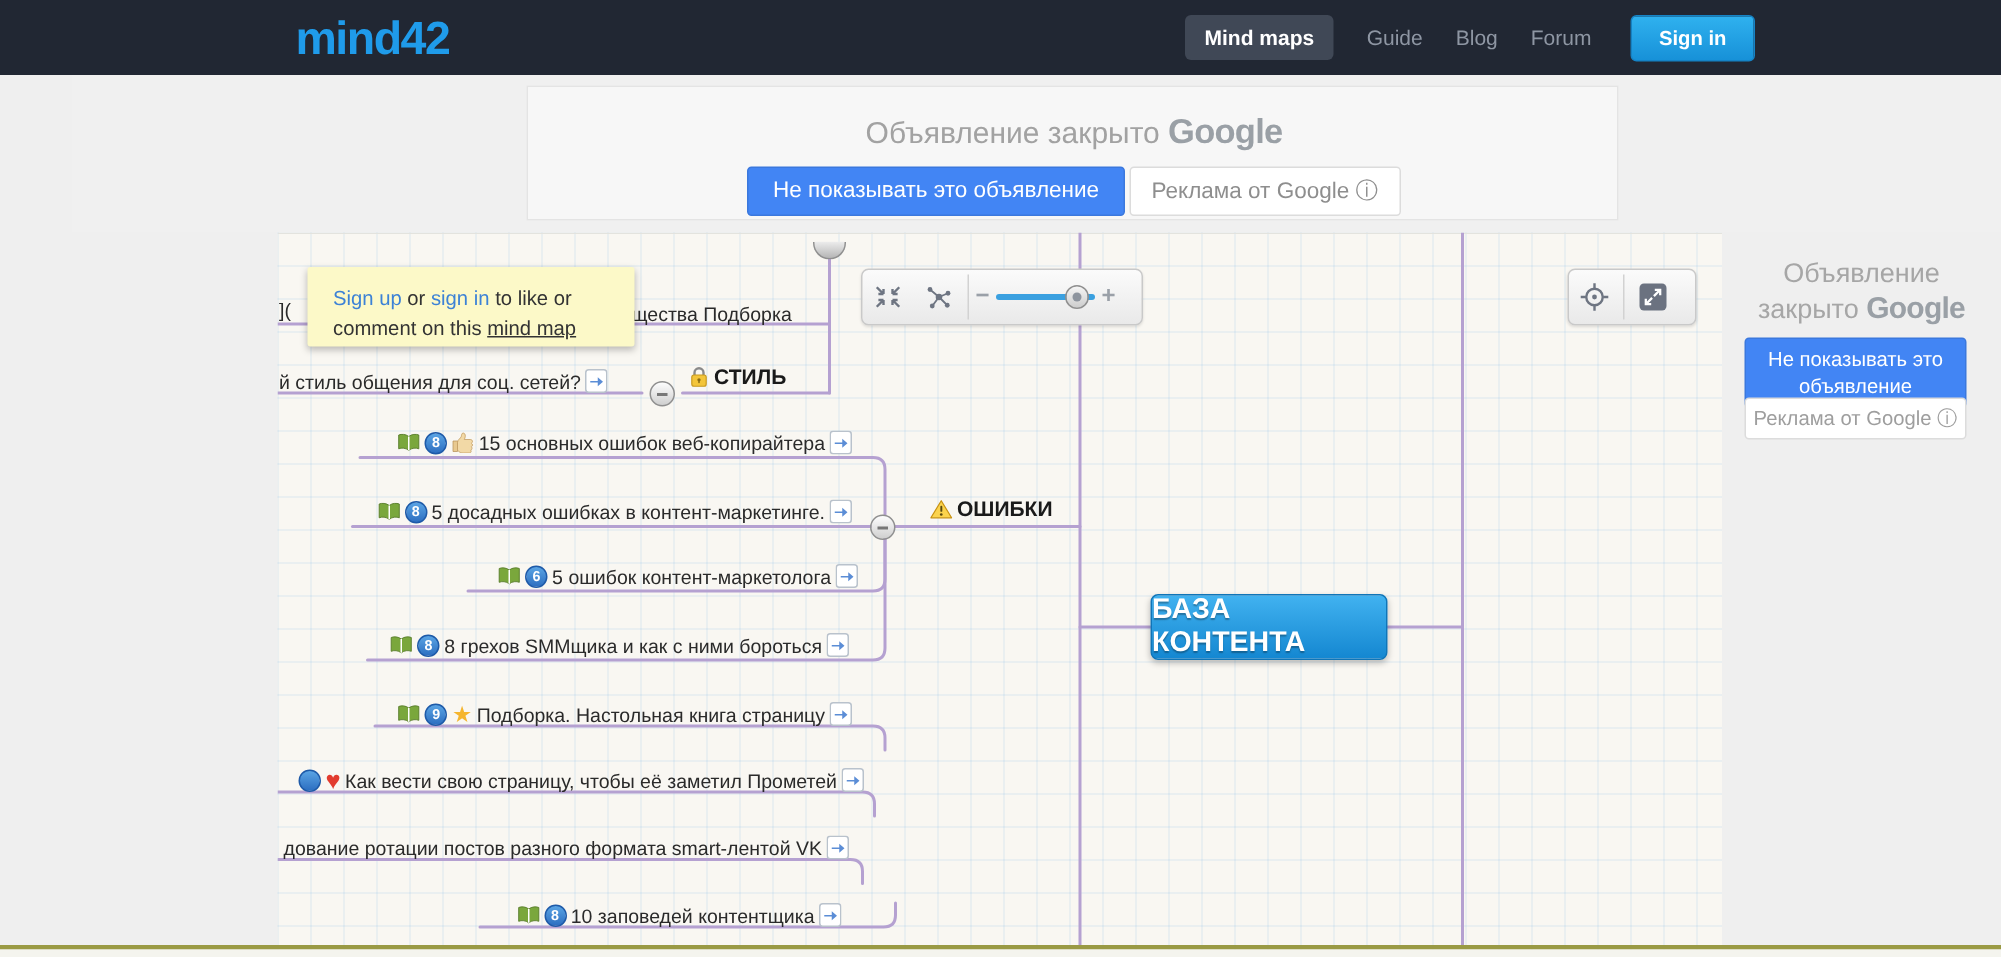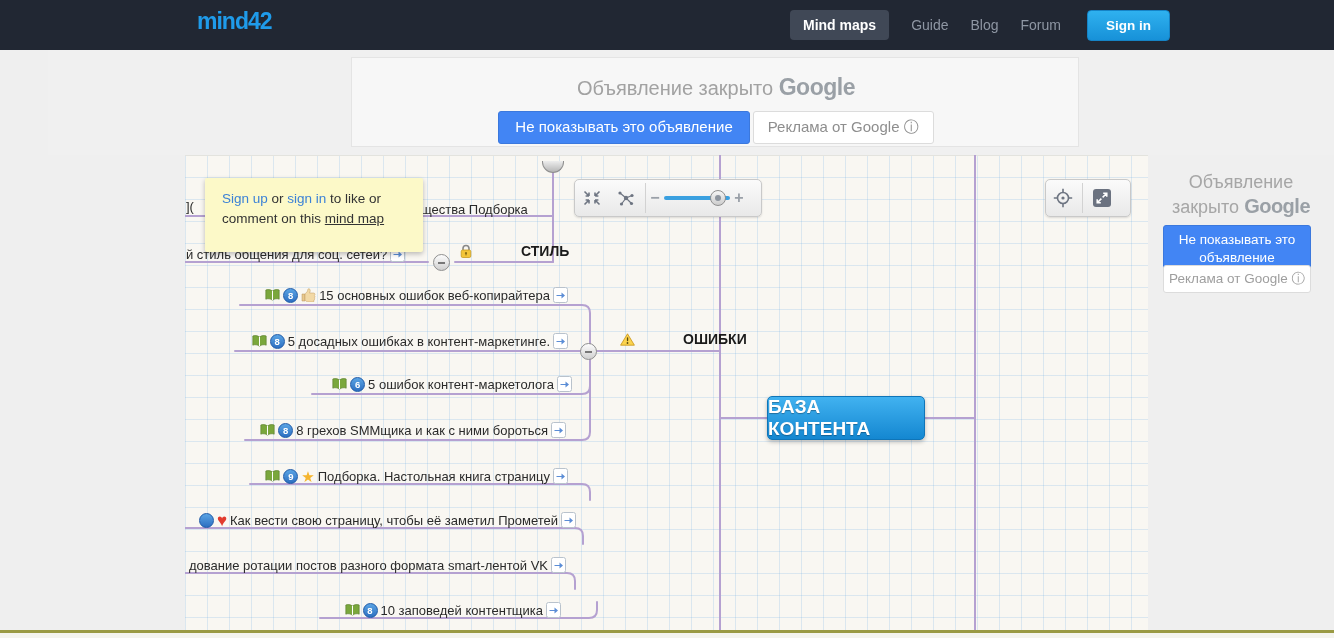--- a/index.html
+++ b/index.html
@@ -2,21 +2,21 @@
 <html><head>
 <meta charset="utf-8">
 <style>
   * { margin:0; padding:0; box-sizing:border-box; }
   html,body { width:1334px; height:638px; overflow:hidden; }
   body { font-family:"Liberation Sans", sans-serif; background:#efefef; }
   .page { position:relative; width:1334px; height:638px; background:#efefef; overflow:hidden; }
 
   
   .nav { position:absolute; left:0; top:0; width:1334px; height:50px; background:#212733; display:flex; align-items:center; }
-  .logo { position:absolute; left:197px; top:8px; font-size:23px; font-weight:bold; letter-spacing:-1px; color:#1f9bea; }
+  .logo { position:absolute; left:197px; top:8px; font-size:31px; font-weight:bold; letter-spacing:-1px; color:#1f9bea; }
   .nav-items { position:absolute; left:790px; top:0; height:50px; display:flex; align-items:center; gap:22px; }
   .nav-link { color:#8e96a3; font-size:14px; cursor:pointer; }
   .nav-link.active { background:#3f4document652; background:#404856; color:#fff; font-weight:bold; padding:7px 13px; border-radius:4px; }
   .signin-btn { margin-left:4px; background:linear-gradient(#2fb1ef,#1791d8); color:#fff; font-weight:bold; font-size:13.5px; padding:7px 18px; border-radius:4px; border:1px solid #1583c6; cursor:pointer; }
 
   
   .ad-top { position:absolute; left:0; top:50px; width:1334px; height:105px; background:#f0f0f0;margin-left:48px; }
   .ad-top-panel { position:absolute; left:303px; top:7px; width:728px; height:90px; background:#f7f7f7; border:1px solid #e4e4e4; }
   .ad-top-closed { position:absolute; left:0; top:16px; width:728px; text-align:center; font-size:20px; color:#a2a2a2; }
   .g-brand { font-size:23px; font-weight:bold; color:#9aa0a6; letter-spacing:-0.5px; }
@@ -25,34 +25,34 @@
   .btn-white { background:#fff; color:#8e8e8e; font-size:15px; border:1px solid #dcdcdc; border-radius:3px; padding:6px 14px; cursor:pointer; }
 
   
   .map-canvas { position:absolute; left:185px; top:155px; width:963px; height:483px; overflow:hidden;
     background-color:#f9f7f2;
     background-image:linear-gradient(to right, rgba(140,190,230,.28) 1px, transparent 1px),
                      linear-gradient(to bottom, rgba(140,190,230,.28) 1px, transparent 1px);
     background-size:22px 22px; box-shadow:inset 0 1px 0 #e3e3de; }
   .map-canvas svg.edges { position:absolute; left:0; top:0; }
   .mnode { position:absolute; height:18px; display:flex; align-items:center; gap:3px; font-size:13px; color:#2a2a2a; white-space:nowrap; }
-  .mnode.bold .ntext { font-weight:bold; font-size:14px; color:#1a1a1a;margin-left:45px; }
+  .mnode.bold .ntext { font-weight:bold; font-size:14px; color:#1a1a1a; }
   .badge { display:inline-flex; width:15px; height:15px; border-radius:50%; background:linear-gradient(#5aa4e4,#2d6fc1); border:1px solid #1e5aa8; color:#fff; font-size:9.5px; font-weight:bold; align-items:center; justify-content:center; }
   .nicon { display:inline-flex; align-items:center; }
   .star { color:#f5b52e; font-size:15px; line-height:1; }
   .heart { color:#e23b2e; font-size:17px; line-height:1; }
   .root-node { position:absolute; left:582px; top:241px; width:158px; height:44px; border-radius:5px;
     background:linear-gradient(#41b2f0,#1487d1); border:1px solid #0f75b8; box-shadow:0 2px 4px rgba(0,0,0,.25);
     color:#fff; font-weight:bold; font-size:19px; display:flex; align-items:center; justify-content:center; text-shadow:0 1px 1px rgba(0,0,0,.3); cursor:pointer; }
   .collapser { position:absolute; width:17px; height:17px; border-radius:50%; background:linear-gradient(#fdfdfd,#cfcfcf); border:1px solid #8f8f8f; display:flex; align-items:center; justify-content:center; cursor:pointer; }
   .collapser::after { content:""; width:7px; height:2px; background:#777; }
   .dome { position:absolute; width:22px; height:12px; border-radius:0 0 11px 11px; background:linear-gradient(#ededed,#b5b5b5); border:1px solid #8f8f8f; border-top:none; cursor:pointer; }
 
   
-  .tooltip { position:absolute; left:205px; top:178px; width:218px; height:74px; background:#fcf9c8; border-radius:2px;
+  .tooltip { position:absolute; left:205px; top:178px; width:218px; height:53px; background:#fcf9c8; border-radius:2px;
     box-shadow:0 2px 5px rgba(0,0,0,.25); padding:11px 14px 11px 17px; font-size:13.5px; color:#333; line-height:1.45; }
   .tooltip .tlink { color:#3c82d6; cursor:pointer; }
   .tooltip .tu { text-decoration:underline; cursor:pointer; }
 
   
   .toolbar { position:absolute; top:179px; height:38px; background:linear-gradient(#fbfbfb,#e9e9e9); border:1px solid #c9c9c9; border-radius:5px; box-shadow:0 1px 2px rgba(0,0,0,.12); display:flex; align-items:center; }
   .tb-zoom { left:574px; width:188px; }
   .tb-nav { left:1045px; width:86px; }
   .tb-btn { display:flex; align-items:center; justify-content:center; width:34px; height:36px; cursor:pointer; }
   .tb-div { width:1px; height:30px; background:#d2d2d2; margin:0 2px; }

